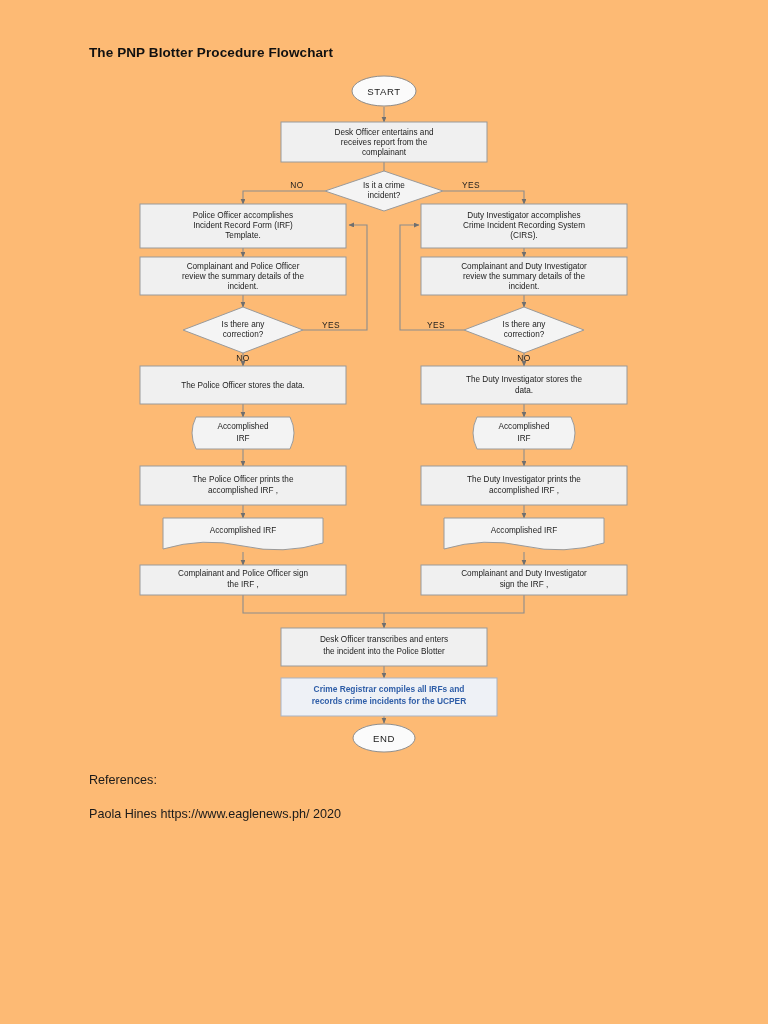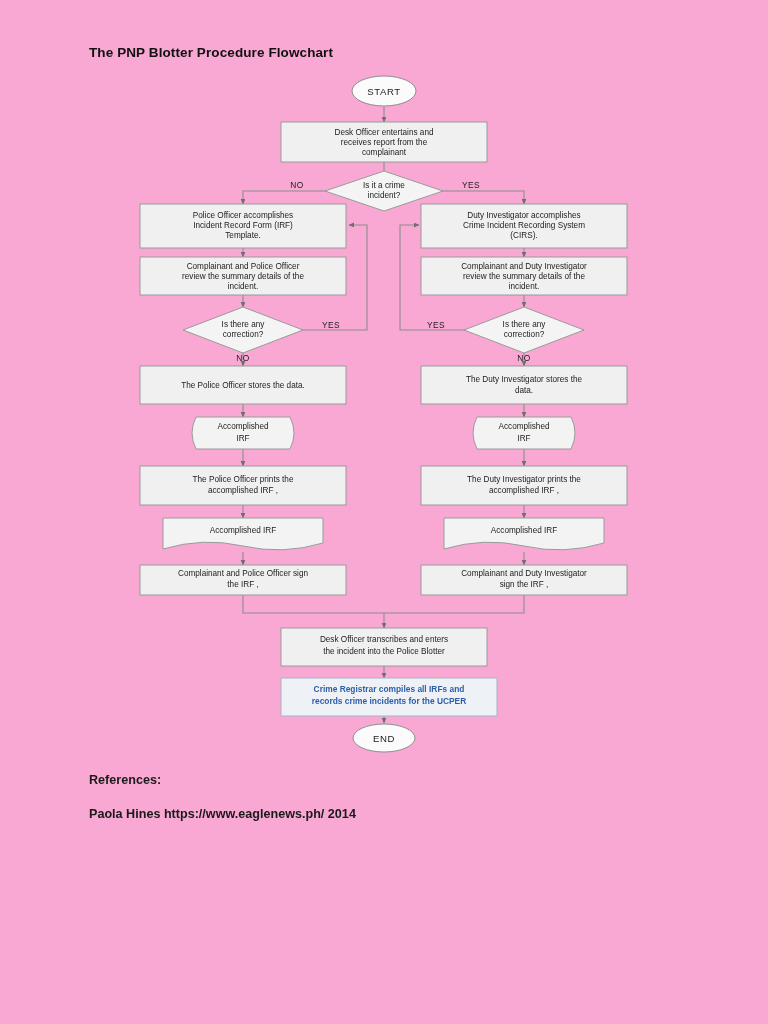--- a/index.html
+++ b/index.html
@@ -13,21 +13,21 @@
     height: 1024px;
     font-family: "Liberation Sans", sans-serif;
     color: #1a1a1a;
     position: relative;
     overflow: hidden;
   }
   #page {
     position: relative;
     width: 768px;
     height: 1024px;
-    background: #f9a8d4;
+    background: #fdba74;
   }
   #doc-title {
     position: absolute;
     left: 89px;
     top: 45px;
     font-size: 13.5px;
     font-weight: bold;
     letter-spacing: 0.1px;
     color: #111111;
     white-space: nowrap;
@@ -100,21 +100,20 @@
     position: absolute;
     left: 89px;
     top: 772px;
     width: 560px;
   }
   #references .ref-line {
     font-size: 12.6px;
     color: #1a1a1a;
     margin: 0 0 18px 0;
     line-height: 1.3;
-    font-weight: bold;
   }
 </style>
 </head>
 <body>
 
 <div id="page">
 
   <div id="doc-title">The PNP Blotter Procedure Flowchart</div>
 
   <div id="flow-wrap">
@@ -300,16 +299,16 @@
       <g>
         <ellipse class="node-term" cx="384" cy="670" rx="31" ry="14"></ellipse>
         <text class="node-label term" x="384" y="671">END</text>
       </g>
 
     </svg>
   </div>
 
   <div id="references">
     <p class="ref-line">References:</p>
-    <p class="ref-line">Paola Hines https://www.eaglenews.ph/ 2014</p>
+    <p class="ref-line">Paola Hines https://www.eaglenews.ph/ 2020</p>
   </div>
 
 </div>
 
 </body></html>

